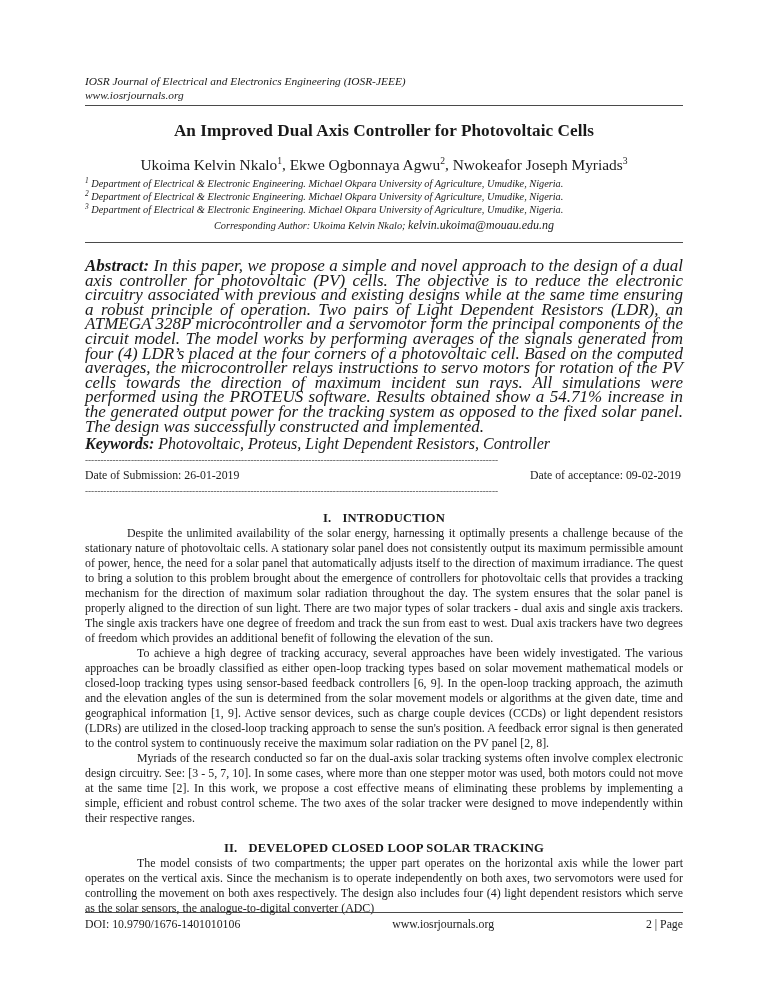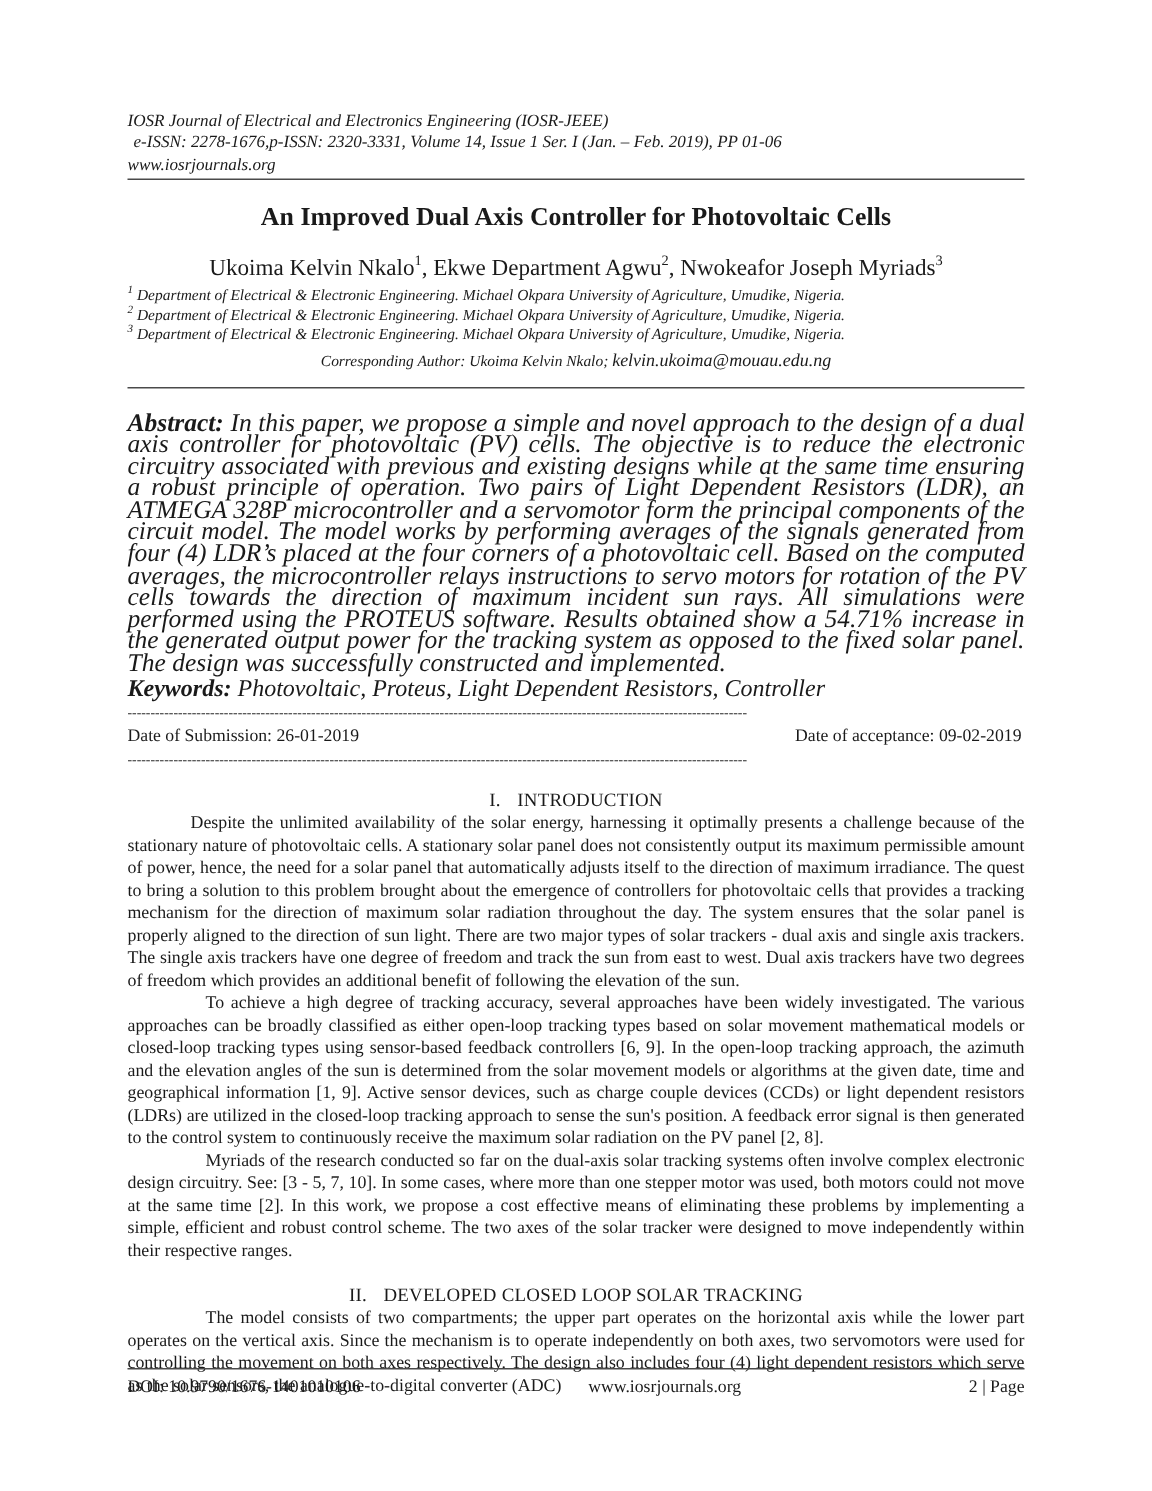--- a/index.html
+++ b/index.html
@@ -128,21 +128,21 @@
     font-size: 11.8px;
     line-height: 16px;
     margin: 1px 0 1px 0;
     text-align: right;
   }
   .dates-row .date-right { padding-right: 2px; }
 
   
   .section-heading {
     text-align: center;
-    font-weight: normal;
+    font-weight: bold;
     font-size: 12.6px;
     line-height: 16px;
     margin: 14px 0 0 0;
     letter-spacing: 0.15px;
   }
   .section-heading .numeral { margin-right: 11px; }
 
   
   p.body {
     font-size: 11.9px;
@@ -176,27 +176,26 @@
   .footer-url { flex: 1 1 auto; text-align: center; }
   .footer-page { flex: 0 0 auto; }
 </style>
 </head>
 <body>
 
 <div class="page">
 
   <div class="journal-header">
     <div class="jh-line1">IOSR Journal of Electrical and Electronics Engineering (IOSR-JEEE)</div>
-    <div class="jh-line2">e-ISSN: 2278-1676,p-ISSN: 2320-3331, Volume 14, Issue 1 Ser. I (Jan. – Feb. 2019), PP 01-06</div>
     <div class="jh-line3">www.iosrjournals.org</div>
   </div>
 
   <h1 class="paper-title">An Improved Dual Axis Controller for Photovoltaic Cells</h1>
 
-  <div class="authors"><span>Ukoima Kelvin Nkalo</span><sup>1</sup><span>, </span><span>Ekwe Department Agwu</span><sup>2</sup><span>, </span><span>Nwokeafor Joseph Myriads</span><sup>3</sup></div>
+  <div class="authors"><span>Ukoima Kelvin Nkalo</span><sup>1</sup><span>, </span><span>Ekwe Ogbonnaya Agwu</span><sup>2</sup><span>, </span><span>Nwokeafor Joseph Myriads</span><sup>3</sup></div>
 
   <div class="affiliations">
     <p class="aff"><sup>1</sup> <span>Department of Electrical &amp; Electronic Engineering. Michael Okpara University of Agriculture, Umudike, Nigeria.</span></p>
     <p class="aff"><sup>2</sup> <span>Department of Electrical &amp; Electronic Engineering. Michael Okpara University of Agriculture, Umudike, Nigeria.</span></p>
     <p class="aff"><sup>3</sup> <span>Department of Electrical &amp; Electronic Engineering. Michael Okpara University of Agriculture, Umudike, Nigeria.</span></p>
   </div>
 
   <div class="corresponding"><span>Corresponding Author: Ukoima Kelvin Nkalo;</span> <span class="email">kelvin.ukoima@mouau.edu.ng</span></div>
 
   <hr class="rule rule-abstract">

